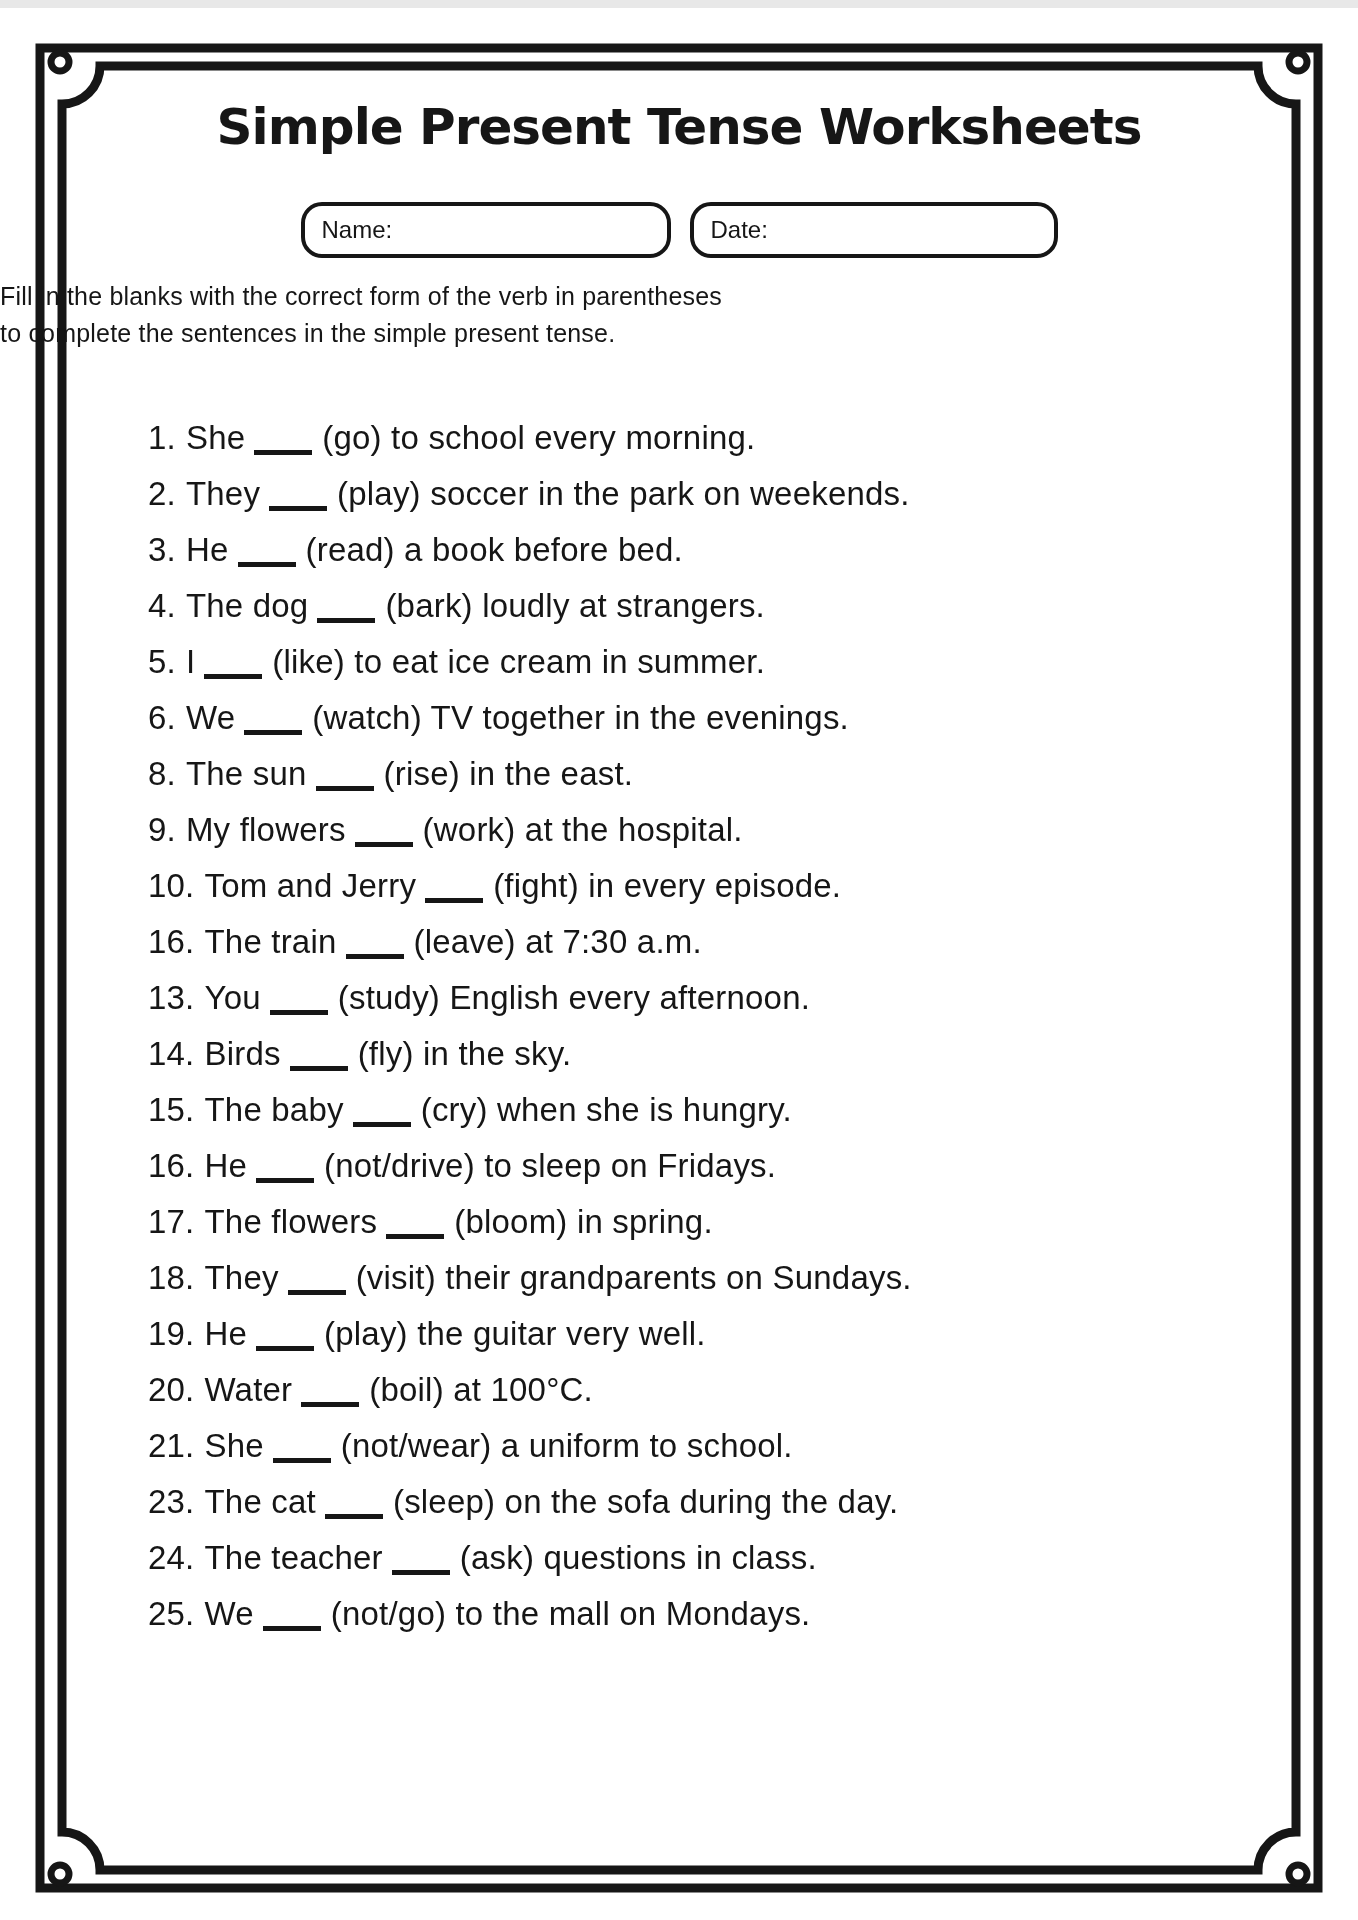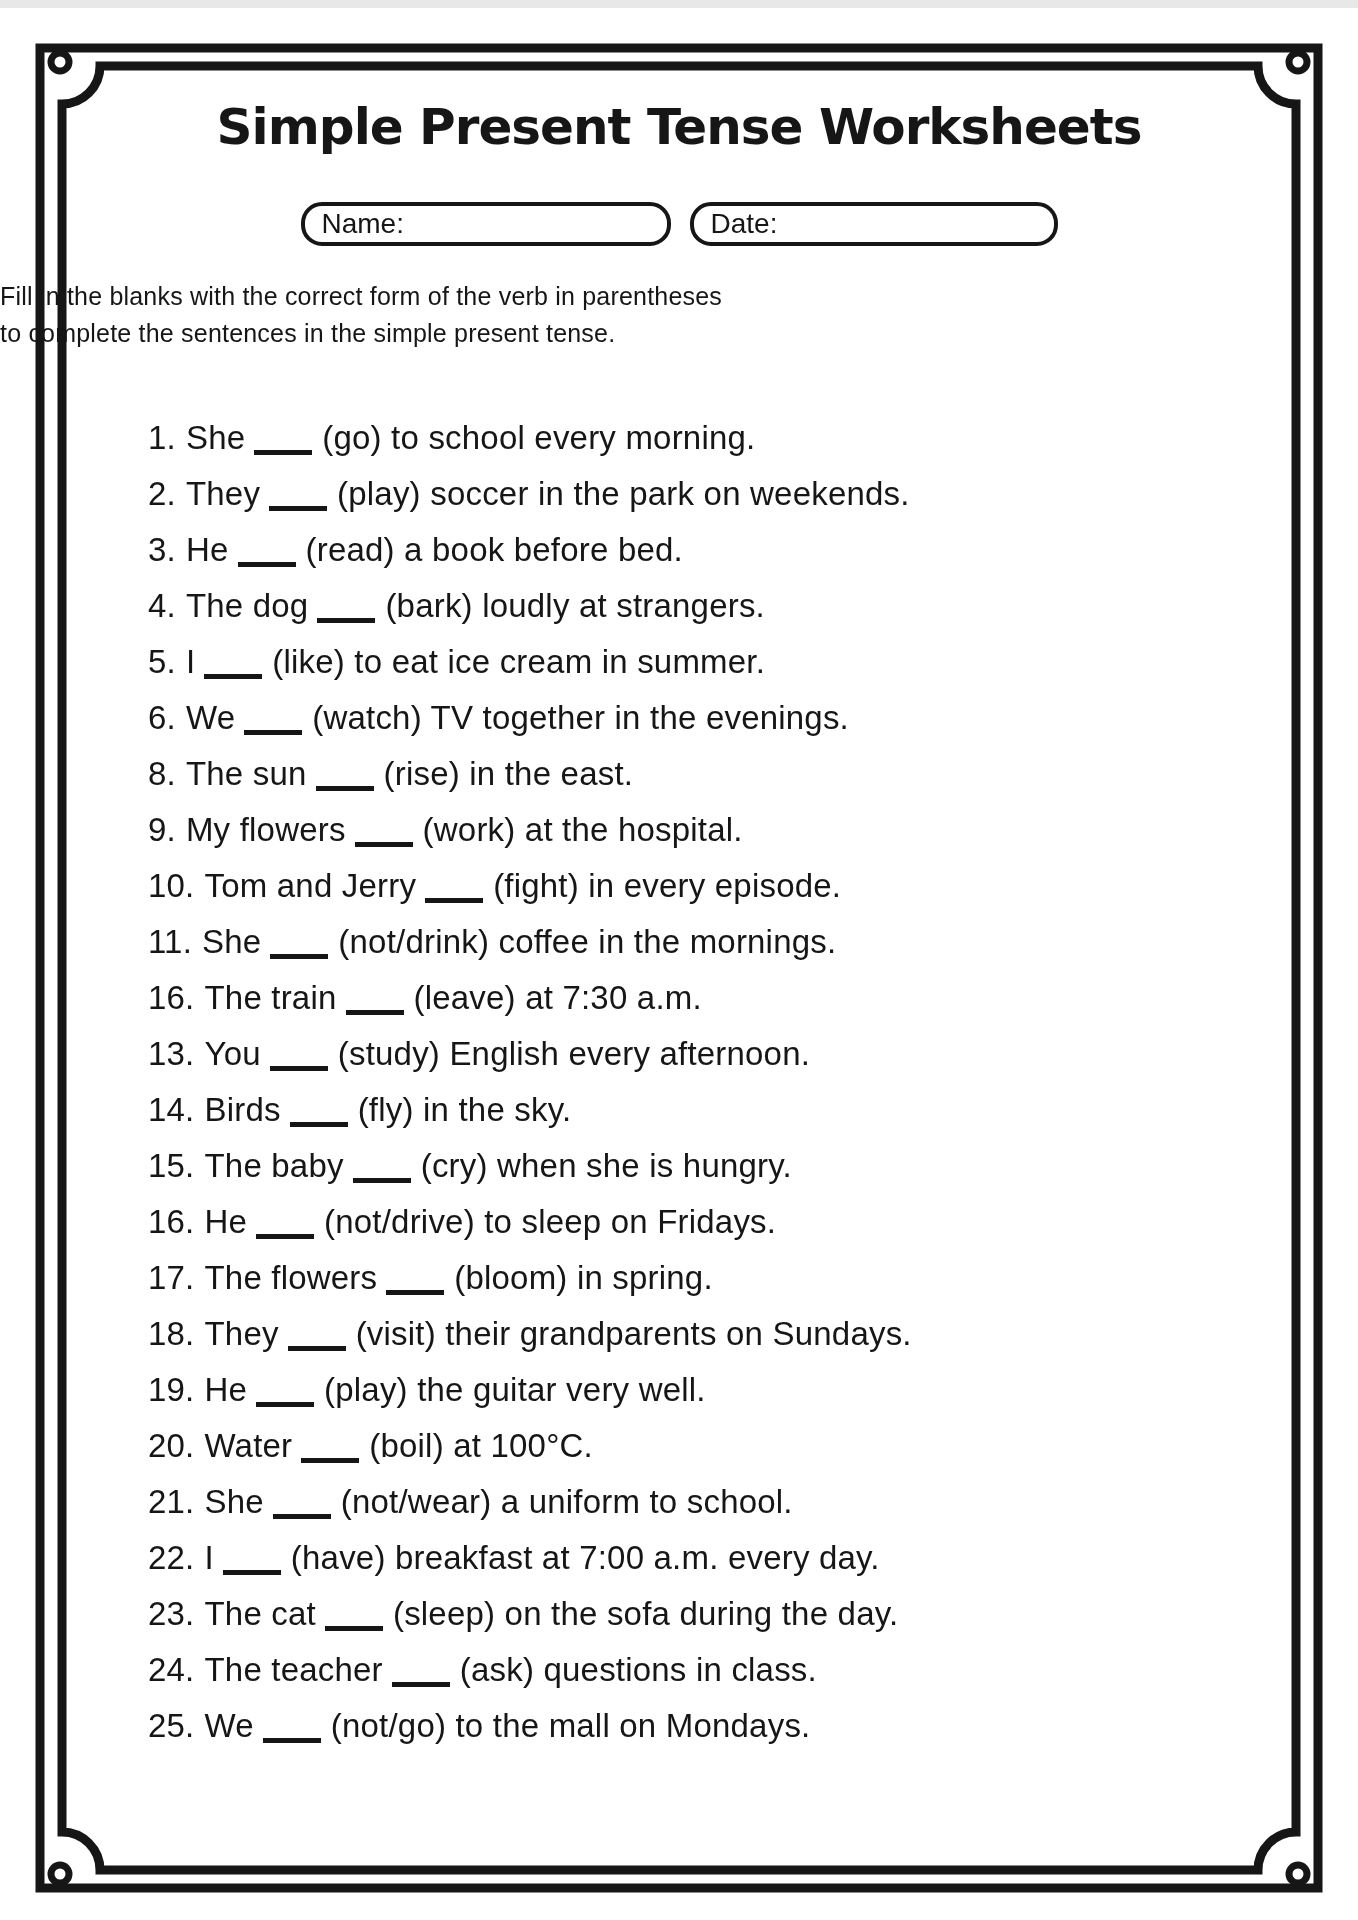--- a/index.html
+++ b/index.html
@@ -26,26 +26,26 @@
     font-size:50px;
     letter-spacing:-1px;
     line-height:1.25;
   }
   .fields-row{
     position:absolute;top:194px;left:0;right:0;
     display:flex;justify-content:center;gap:19px;
   }
   .pill{
     box-sizing:border-box;
-    height:44px;
+    height:56px;
     border:4px solid var(--ink);
     border-radius:21px;
     display:flex;align-items:center;
     padding-left:17px;
-    font-size:28px;
+    font-size:24px;
     background:var(--paper);
   }
   .pill.name{width:370px;}
   .pill.date{width:368px;}
 
   .instructions{
     position:absolute;top:270px;left:0;right:0;
     text-align:left;
     font-size:25px;
     line-height:37px;
@@ -109,30 +109,28 @@
   <div class="items">
       <div class="item"><span class="num">1.</span><span>She</span><span class="blank"></span><span>(go) to school every morning.</span></div>
       <div class="item"><span class="num">2.</span><span>They</span><span class="blank"></span><span>(play) soccer in the park on weekends.</span></div>
       <div class="item"><span class="num">3.</span><span>He</span><span class="blank"></span><span>(read) a book before bed.</span></div>
       <div class="item"><span class="num">4.</span><span>The dog</span><span class="blank"></span><span>(bark) loudly at strangers.</span></div>
       <div class="item"><span class="num">5.</span><span>I</span><span class="blank"></span><span>(like) to eat ice cream in summer.</span></div>
       <div class="item"><span class="num">6.</span><span>We</span><span class="blank"></span><span>(watch) TV together in the evenings.</span></div>
       <div class="item"><span class="num">8.</span><span>The sun</span><span class="blank"></span><span>(rise) in the east.</span></div>
       <div class="item"><span class="num">9.</span><span>My flowers</span><span class="blank"></span><span>(work) at the hospital.</span></div>
       <div class="item"><span class="num">10.</span><span>Tom and Jerry</span><span class="blank"></span><span>(fight) in every episode.</span></div>
-      <div class="item"><span class="num">11.</span><span>She</span><span class="blank"></span><span>(not/drink) coffee in the mornings.</span></div>
       <div class="item"><span class="num">16.</span><span>The train</span><span class="blank"></span><span>(leave) at 7:30 a.m.</span></div>
       <div class="item"><span class="num">13.</span><span>You</span><span class="blank"></span><span>(study) English every afternoon.</span></div>
       <div class="item"><span class="num">14.</span><span>Birds</span><span class="blank"></span><span>(fly) in the sky.</span></div>
       <div class="item"><span class="num">15.</span><span>The baby</span><span class="blank"></span><span>(cry) when she is hungry.</span></div>
       <div class="item"><span class="num">16.</span><span>He</span><span class="blank"></span><span>(not/drive) to sleep on Fridays.</span></div>
       <div class="item"><span class="num">17.</span><span>The flowers</span><span class="blank"></span><span>(bloom) in spring.</span></div>
       <div class="item"><span class="num">18.</span><span>They</span><span class="blank"></span><span>(visit) their grandparents on Sundays.</span></div>
       <div class="item"><span class="num">19.</span><span>He</span><span class="blank"></span><span>(play) the guitar very well.</span></div>
       <div class="item"><span class="num">20.</span><span>Water</span><span class="blank"></span><span>(boil) at 100°C.</span></div>
       <div class="item"><span class="num">21.</span><span>She</span><span class="blank"></span><span>(not/wear) a uniform to school.</span></div>
-      <div class="item"><span class="num">22.</span><span>I</span><span class="blank"></span><span>(have) breakfast at 7:00 a.m. every day.</span></div>
       <div class="item"><span class="num">23.</span><span>The cat</span><span class="blank"></span><span>(sleep) on the sofa during the day.</span></div>
       <div class="item"><span class="num">24.</span><span>The teacher</span><span class="blank"></span><span>(ask) questions in class.</span></div>
       <div class="item"><span class="num">25.</span><span>We</span><span class="blank"></span><span>(not/go) to the mall on Mondays.</span></div>
     </div>
 
 </div>
 
 </body></html>

